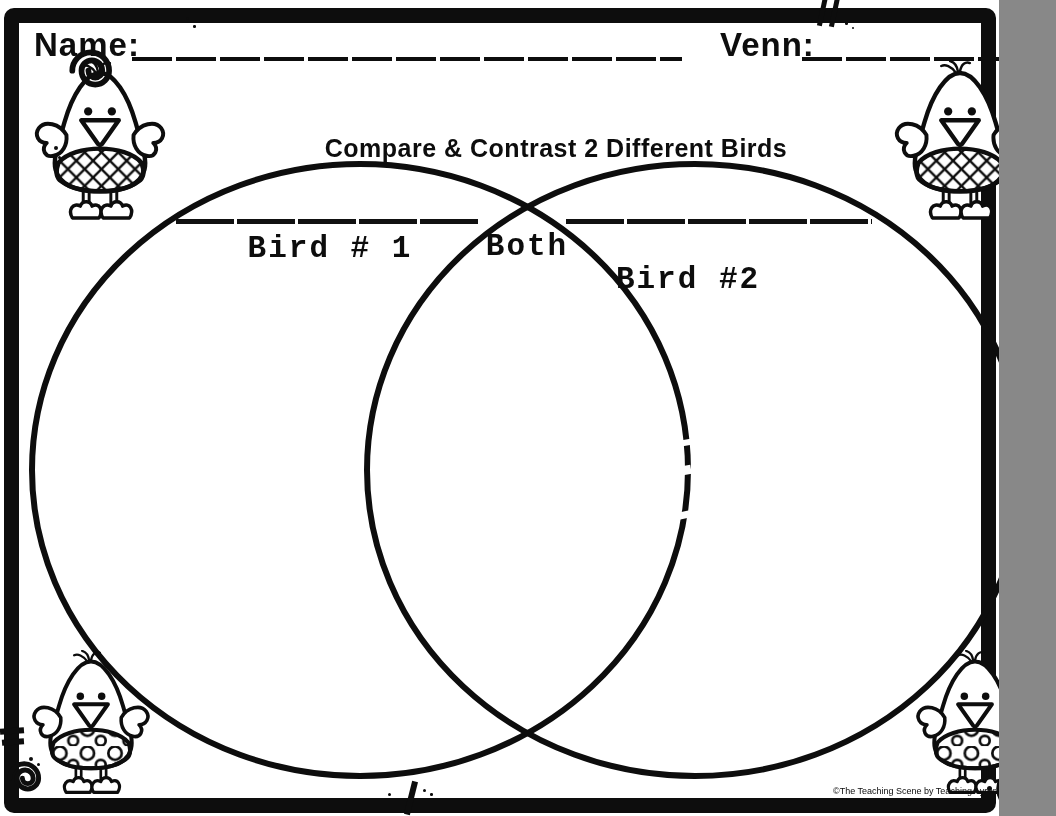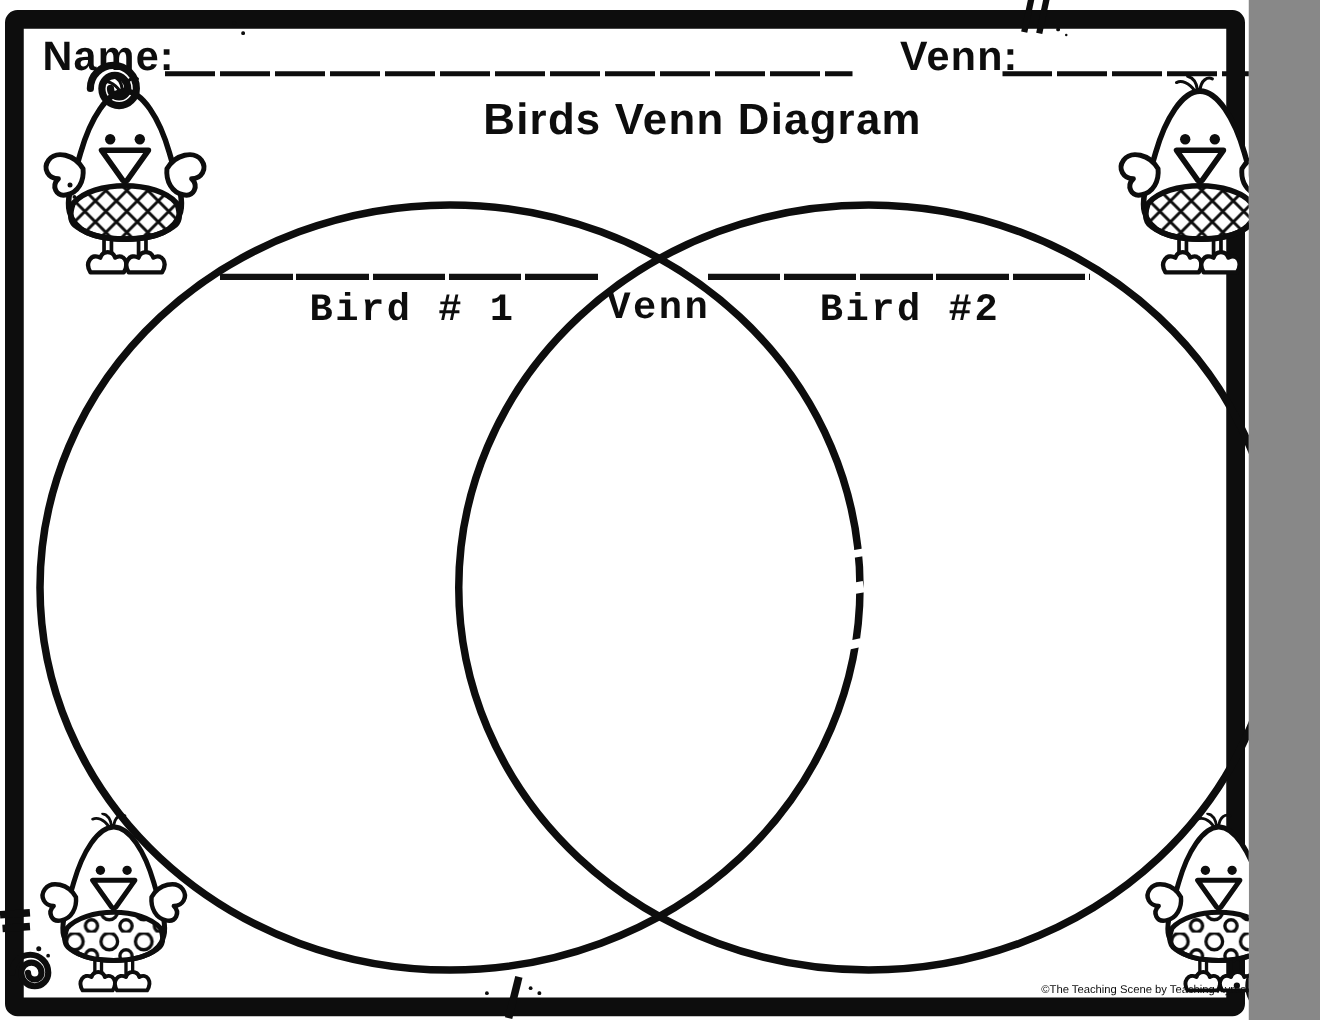--- a/index.html
+++ b/index.html
@@ -99,27 +99,27 @@
       <rect x="678" y="466" width="13" height="9" transform="rotate(-10 684 470)"></rect>
       <rect x="676" y="512" width="13" height="7" transform="rotate(-12 682 515)"></rect>
     </g>
   </svg>
 
   <div class="hdr-label" style="left:34px; top:26px;">Name:</div>
   <div class="write-line" style="left:132px; top:57px; width:550px;"></div>
   <div class="hdr-label" style="left:720px; top:26px;">Venn:</div>
   <div class="write-line" style="left:802px; top:57px; width:228px;"></div>
 
-  <div class="title">Birds Venn Diagram</div>
+  <div class="subtitle">Compare &amp; Contrast 2 Different Birds</div>
 
   <div class="circle-line" style="left:176px; top:219px; width:304px;"></div>
   <div class="circle-line" style="left:566px; top:219px; width:306px;"></div>
   <div class="circle-label" style="left:330px;">Bird # 1</div>
-  <div class="circle-label" style="left:527px; top:229px;">Venn</div>
-  <div class="circle-label" style="left:728px;">Bird #2</div>
+  <div class="circle-label" style="left:527px; top:229px;">Both</div>
+  <div class="circle-label" style="left:688px;margin-top:31px;">Bird #2</div>
 
   <svg class="bird" style="left:26px; top:60px;" width="148" height="161">
       <use href="#chick-hatch"></use>
     </svg>
   <svg class="bird" style="left:886px; top:60px;" width="148" height="161">
       <use href="#chick-hatch"></use>
     </svg>
   <svg class="bird" style="left:24px; top:650px;" width="134" height="145">
       <use href="#chick-dots"></use>
     </svg>

